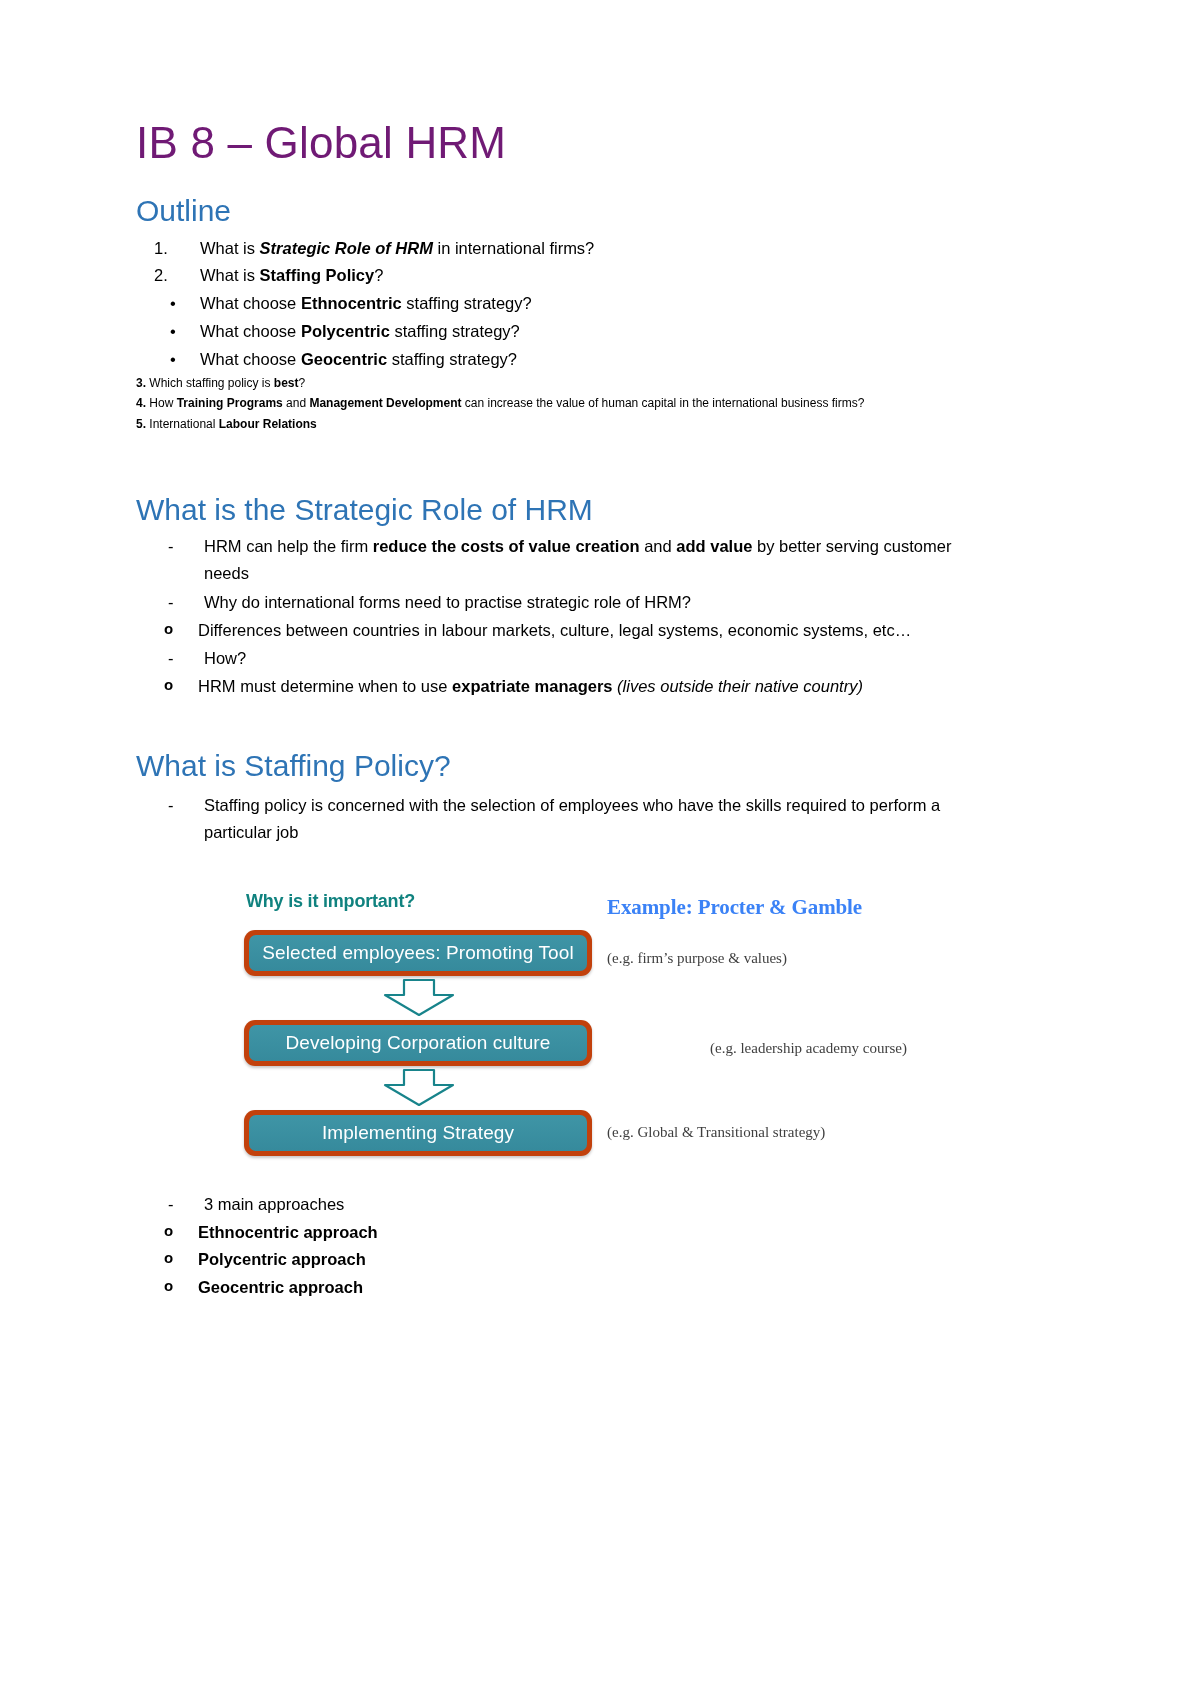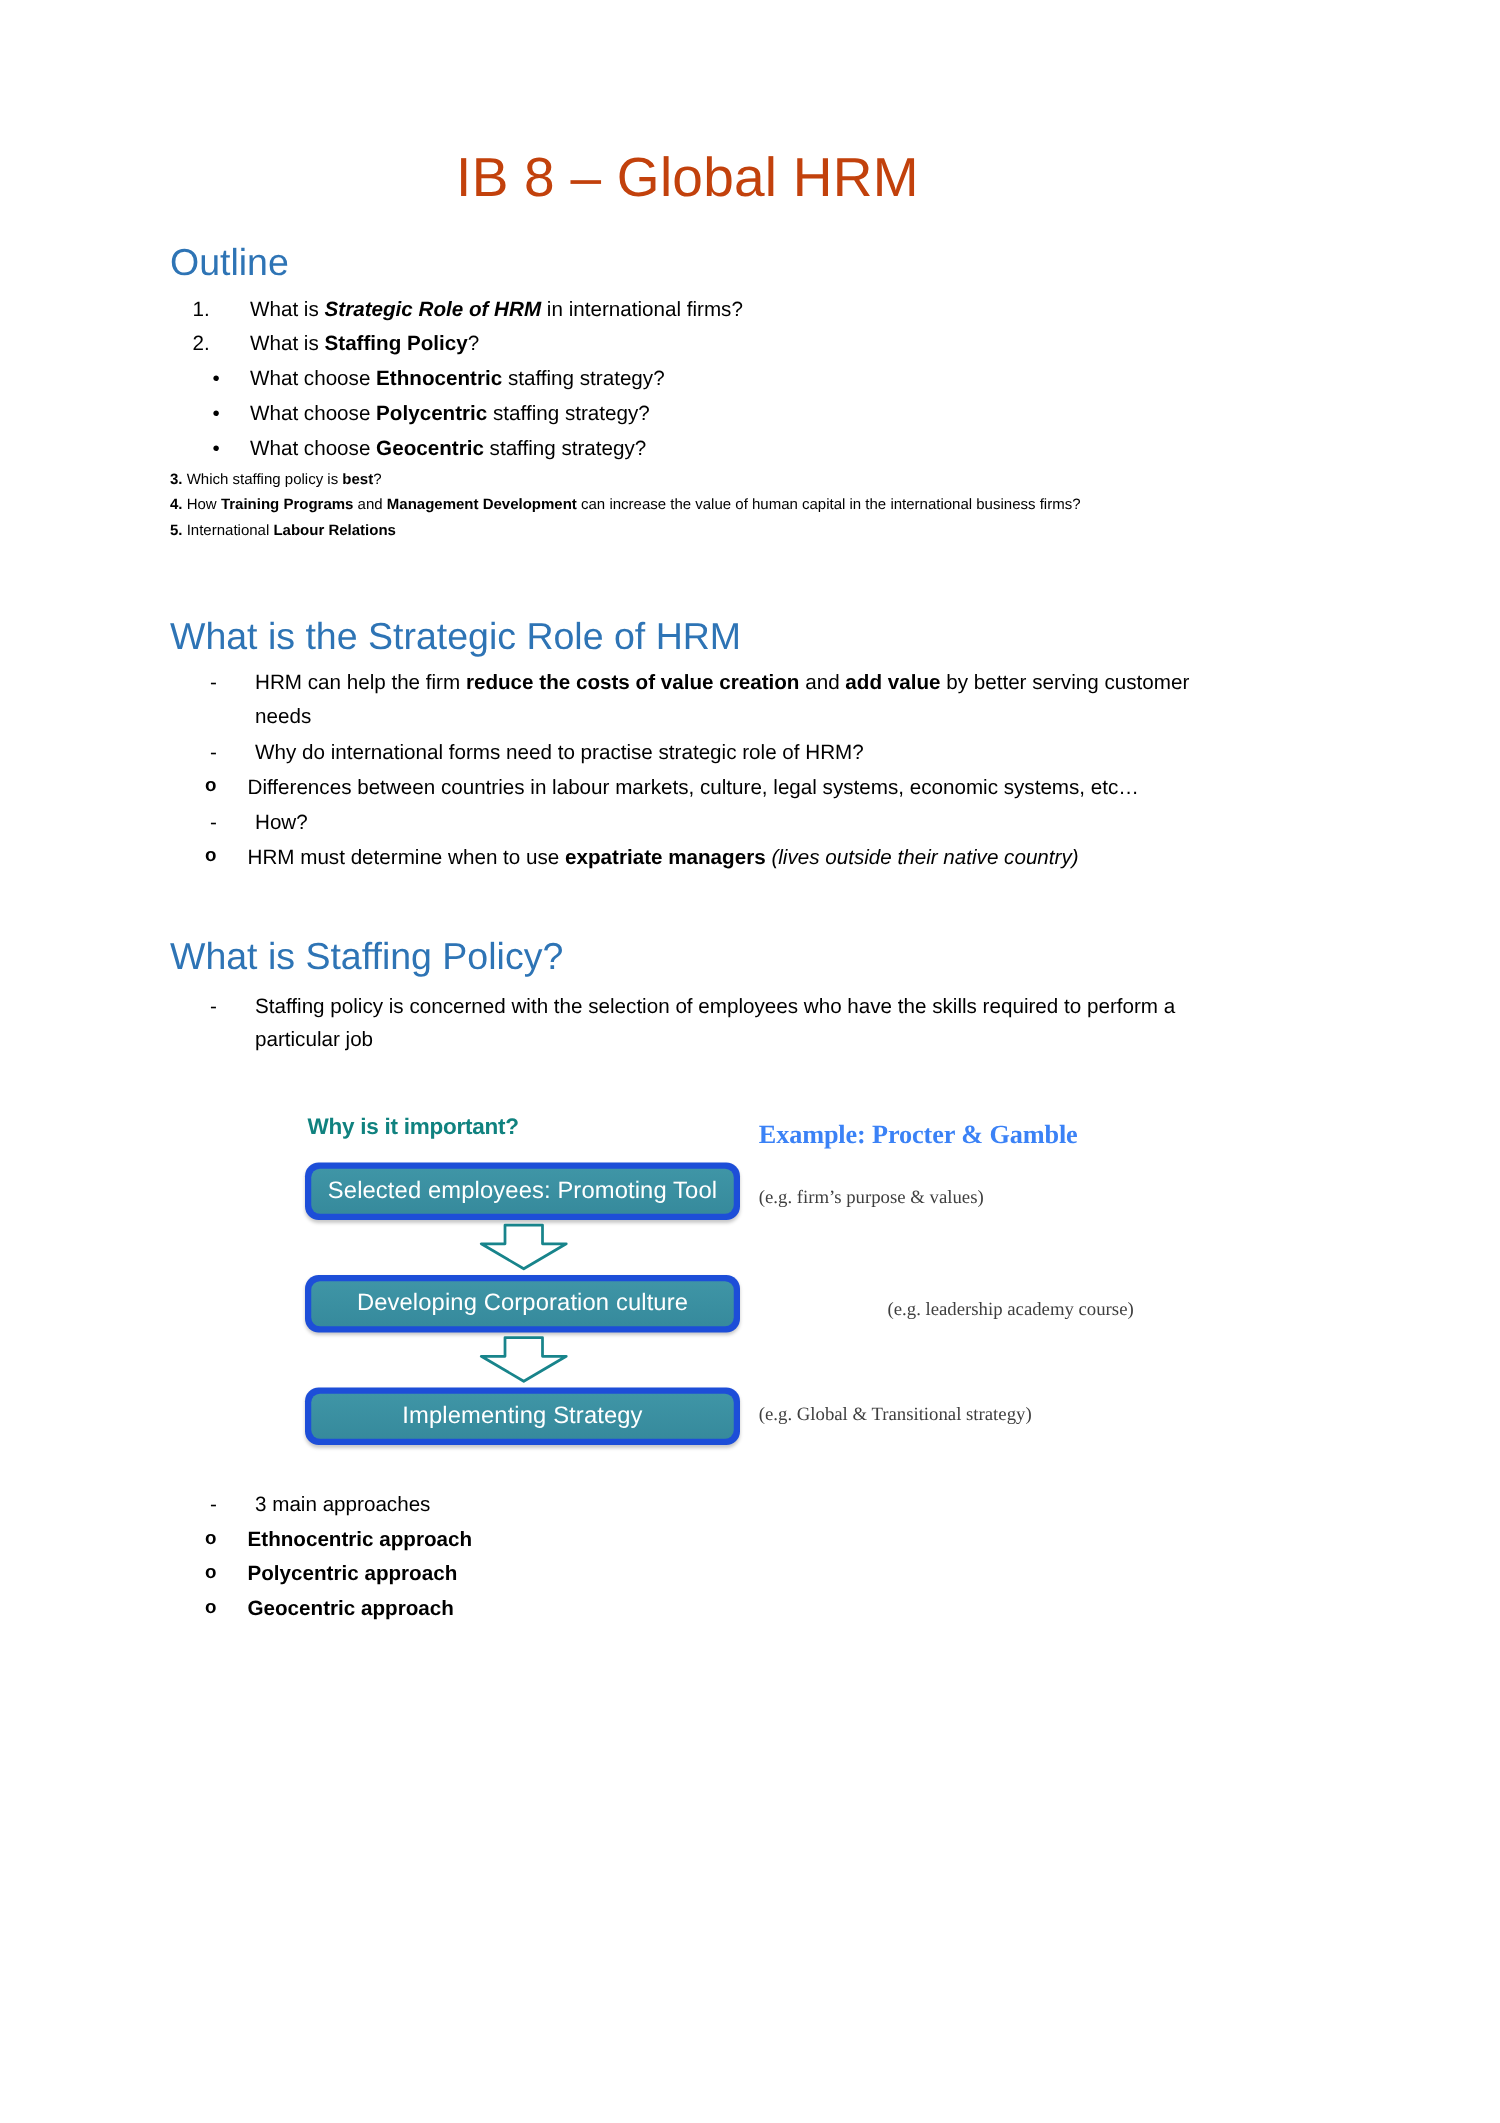--- a/index.html
+++ b/index.html
@@ -27,24 +27,23 @@
     left: 136px;
     top: 118px;
     width: 828px;
   }
 
   
   .doc-title {
     font-size: 44px;
     font-weight: 400;
     line-height: 1.12;
-    color: #c2410c;
+    color: #701a75;
     margin: 0 0 26px 0;
     letter-spacing: 0.2px;
-    text-align: center;
   }
   .h2 {
     font-size: 30px;
     font-weight: 400;
     color: #2e74b5;
     margin: 0 0 6px 0;
     line-height: 1.18;
   }
   .h2.spaced { margin-top: 58px; }
   .h2.staffing { margin-top: 48px; margin-bottom: 8px; }
@@ -157,21 +156,21 @@
     font-family: "Liberation Serif", serif;
     font-size: 21px;
     font-weight: bold;
     color: #3b82f6;
     letter-spacing: -0.1px;
   }
 
   .flowbox-wrap {
     position: relative;
     width: 348px;
-    background: #1d4ed8;
+    background: #c2410c;
     border-radius: 11px;
     padding: 5px;
     box-sizing: border-box;
     box-shadow: 0 2px 3px rgba(0,0,0,0.22);
   }
   .flowbox {
     background: #3b93a5;
     background: linear-gradient(180deg, #3f95a6 0%, #368a9c 100%);
     border-radius: 7px;
     height: 36px;

